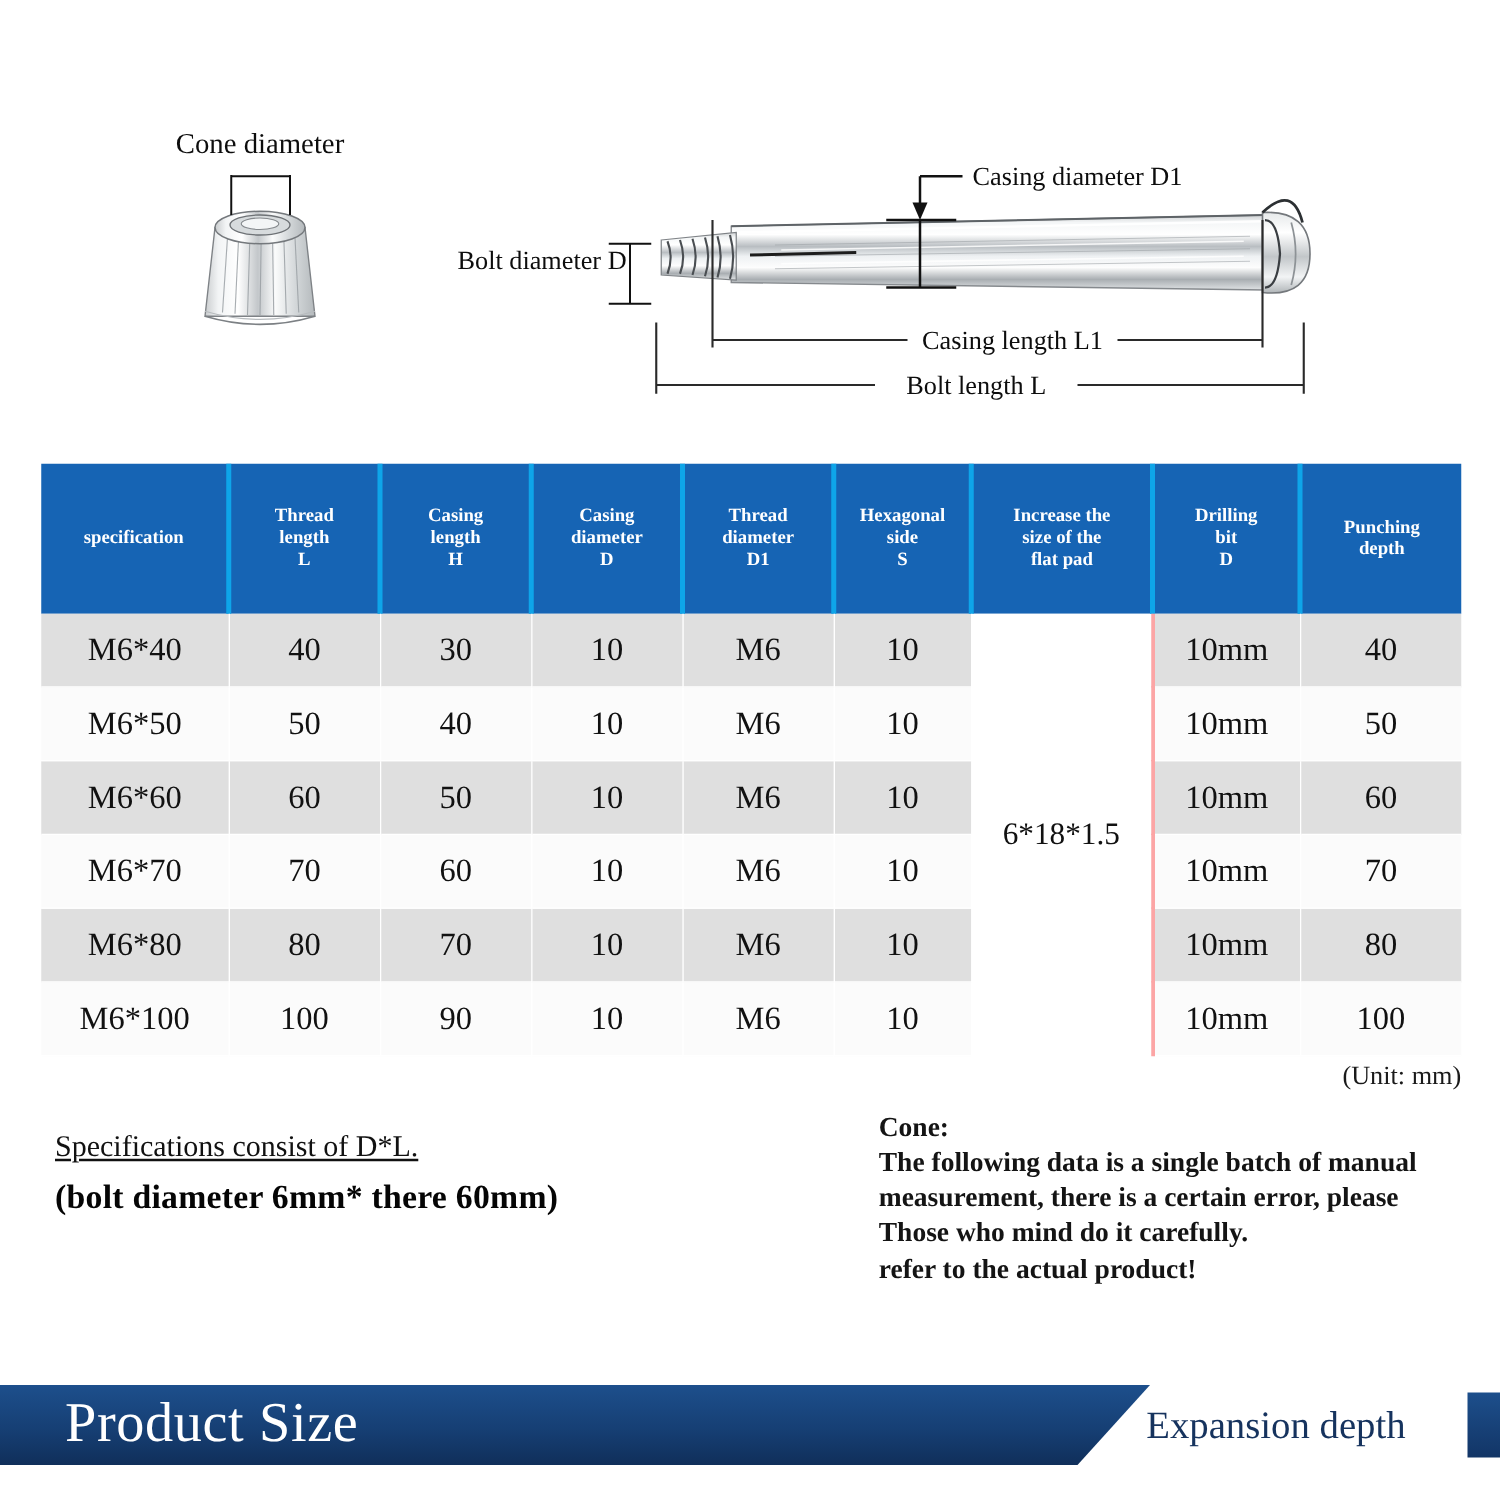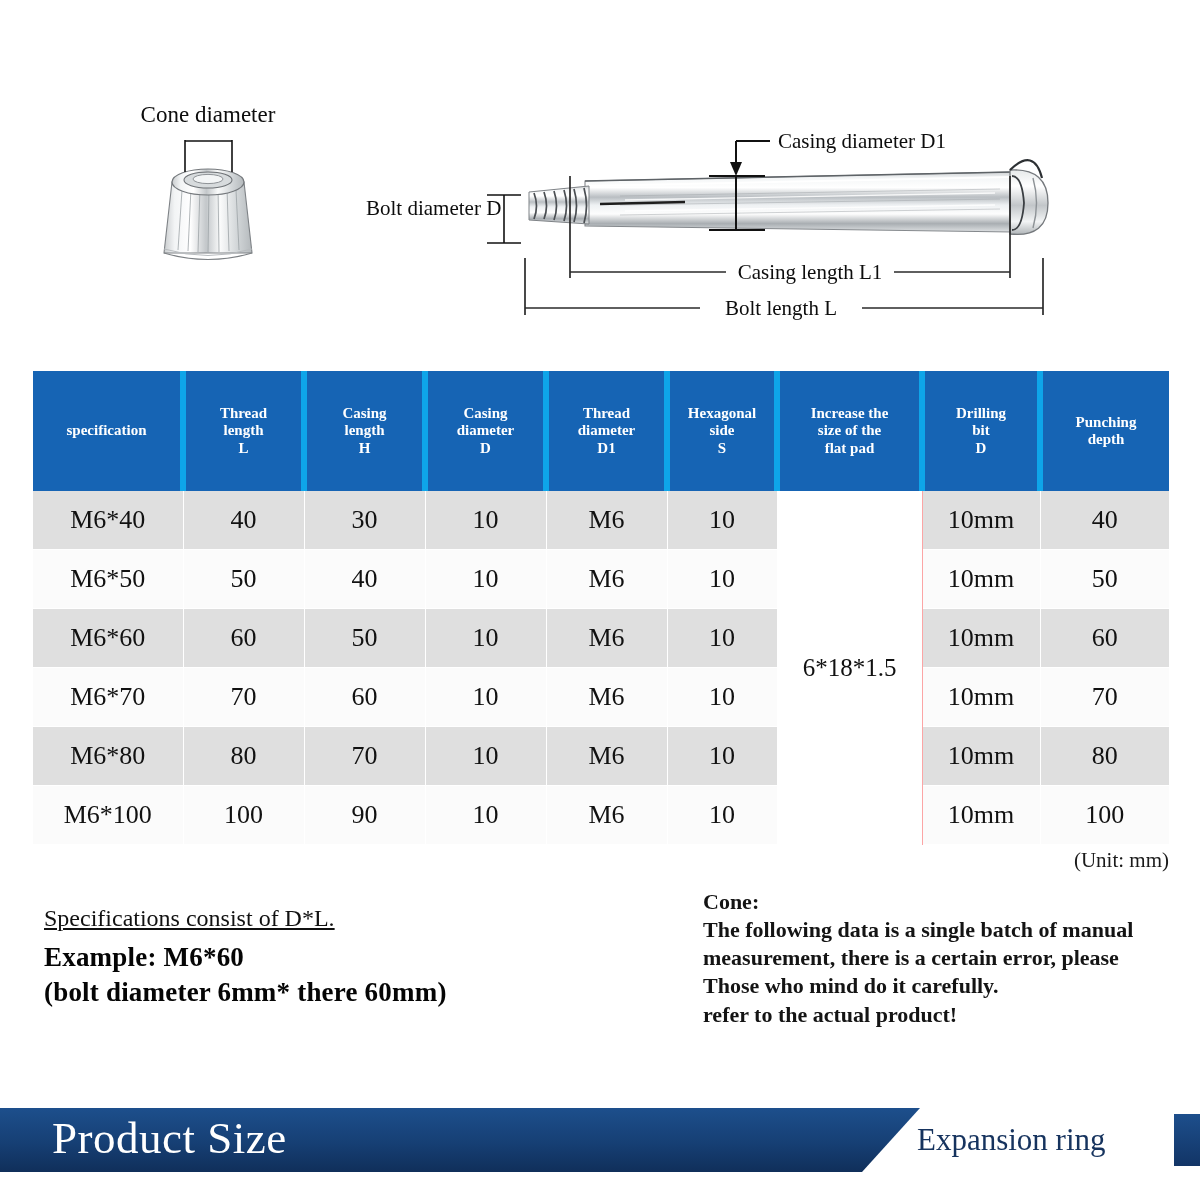--- a/index.html
+++ b/index.html
@@ -39,41 +39,41 @@
   table.spec thead th {
     background: #1664b4;
     color: #ffffff;
     font-weight: bold;
     font-size: 15px;
     line-height: 1.15;
     text-align: center;
     vertical-align: middle;
     height: 116px;
     padding: 2px 3px;
-    border-right: 6px solid #0ea5e9;
+    border-right: 4px solid #0ea5e9;
     letter-spacing: 0px;
   }
   table.spec thead th:last-child { border-right: none; }
   table.spec tbody td {
     text-align: center;
     vertical-align: middle;
     height: 58px;
     font-size: 26px;
     color: #111111;
     border-right: 1px solid #ffffff;
     border-bottom: 1px solid #ffffff;
     padding: 0;
   }
   table.spec tbody td:last-child { border-right: none; }
   table.spec tbody tr.odd td { background: #dfdfdf; margin-top: 26px; }
   table.spec tbody tr.even td { background: #fbfbfb; }
   table.spec tbody td.flatpad {
     background: #ffffff !important;
     font-size: 25px;
-    border-right: 1px solid #fca5a5;
+    border-right: 3px solid #fca5a5;
     border-bottom: none;
   }
   td.bit { font-size: 24px; }
 
   .unit-note {
     position: absolute;
     right: 31px;
     top: 848px;
     font-size: 21px;
     color: #1a1a1a;
@@ -375,30 +375,29 @@
         <td>100</td>
       </tr>
     </tbody>
   </table>
 </div>
 
 <div class="unit-note">(Unit: mm)</div>
 
 <div class="spec-consist">Specifications consist of D*L.</div>
 <div class="spec-example">
-  <div>Example:  M6*60</div>
   <div>(bolt diameter 6mm* there 60mm)</div>
 </div>
 
 <div class="note-block">
   <div>Cone:</div>
   <div>The following data is a single batch of manual</div>
   <div>measurement, there is a certain error, please</div>
   <div>Those who mind do it carefully.</div>
   <div>refer to the actual product!</div>
 </div>
 
 <div id="banner">
   <div class="slab"></div>
   <div class="slab-label">Product Size</div>
-  <div class="right-label">Expansion ring</div>
+  <div class="right-label">Expansion depth</div>
   <div class="end-square"></div>
 </div>
 
 </body></html>

